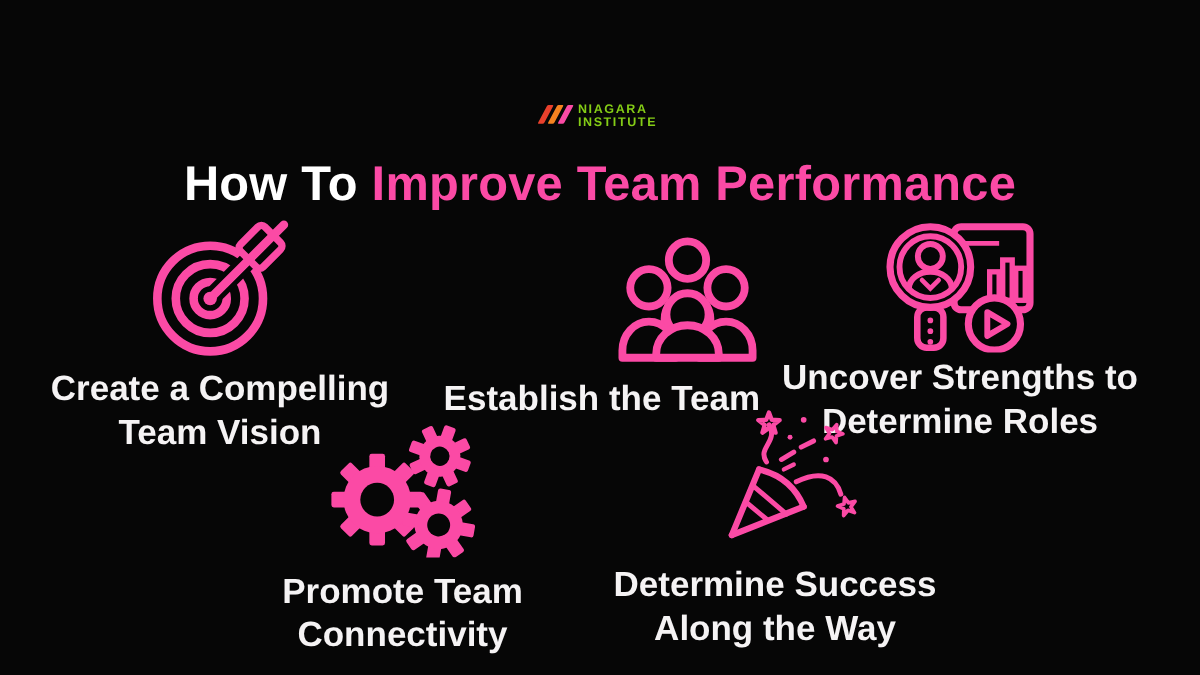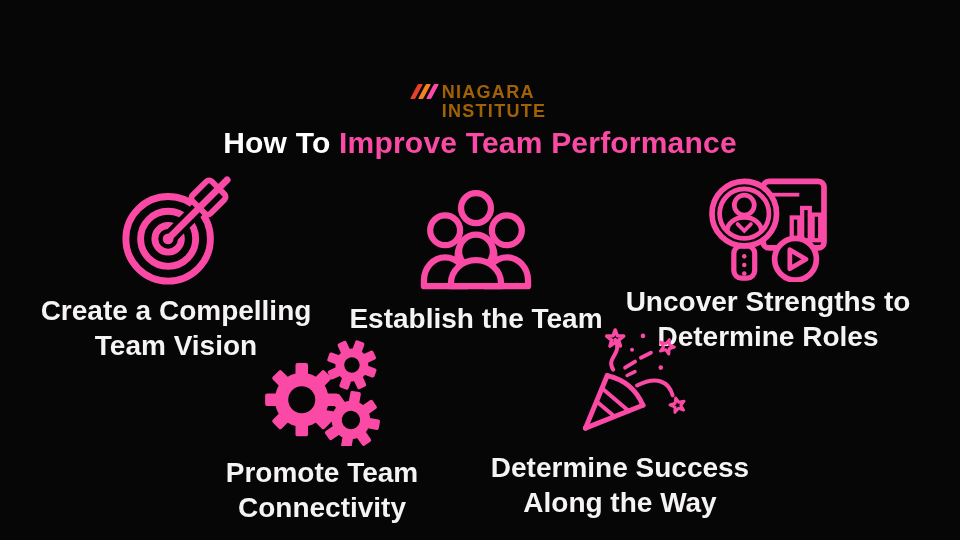--- a/index.html
+++ b/index.html
@@ -11,41 +11,41 @@
     width:960px;height:540px;position:relative;overflow:hidden;
     background:#060606;
     font-family:"Liberation Sans", sans-serif;
   }
   .stage{position:absolute;inset:0;}
 
   
   .logo{position:absolute;top:83px;left:0;width:100%;display:flex;justify-content:center;align-items:flex-start;}
   .logo-slashes{display:flex;gap:3px;margin-right:7px;margin-top:1px;}
   .slash{width:5px;height:15px;transform:skewX(-28deg);border-radius:1px;background:#fb4aa5;}
-  .logo-text{color:#a16207;font-weight:700;font-size:18px;letter-spacing:1.3px;line-height:1.08;}
+  .logo-text{color:#84cc16;font-weight:700;font-size:10px;letter-spacing:1.3px;line-height:1.08;}
   .logo-text span{display:block;}
 
   
   .title{
     position:absolute;top:126px;left:0;width:100%;
-    text-align:center;font-size:30px;font-weight:700;color:#ffffff;letter-spacing:.2px;
+    text-align:center;font-size:39px;font-weight:700;color:#ffffff;letter-spacing:.2px;
   }
   .title .highlight{color:var(--accent);}
 
   
   .item{position:absolute;width:300px;display:flex;flex-direction:column;align-items:center;}
   .icon-wrap{display:flex;justify-content:center;color:var(--accent);}
   .label{
     color:var(--text);font-weight:700;font-size:28px;line-height:1.26;
     text-align:center;white-space:nowrap;
   }
   .label span{display:block;}
 
   #item-1{left:26px;  top:170px;} #item-1 .label{margin-top:7px;}
-  #item-2{left:326px; top:184px;} #item-2 .label{margin-top:9px;}
+  #item-2{left:308px; top:184px;align-items:flex-end;} #item-2 .label{margin-top:9px;}
   #item-3{left:618px; top:170px;} #item-3 .label{margin-top:2px;}
   #item-4{left:172px; top:338px;} #item-4 .label{margin-top:9px;}
   #item-5{left:470px; top:324px;} #item-5 .label{margin-top:12px;}
   #item-5 .icon-wrap{transform:translateX(17px);}
 
   svg{display:block;}
 </style>
 </head>
 <body style="background: rgb(6, 6, 6);">
 

